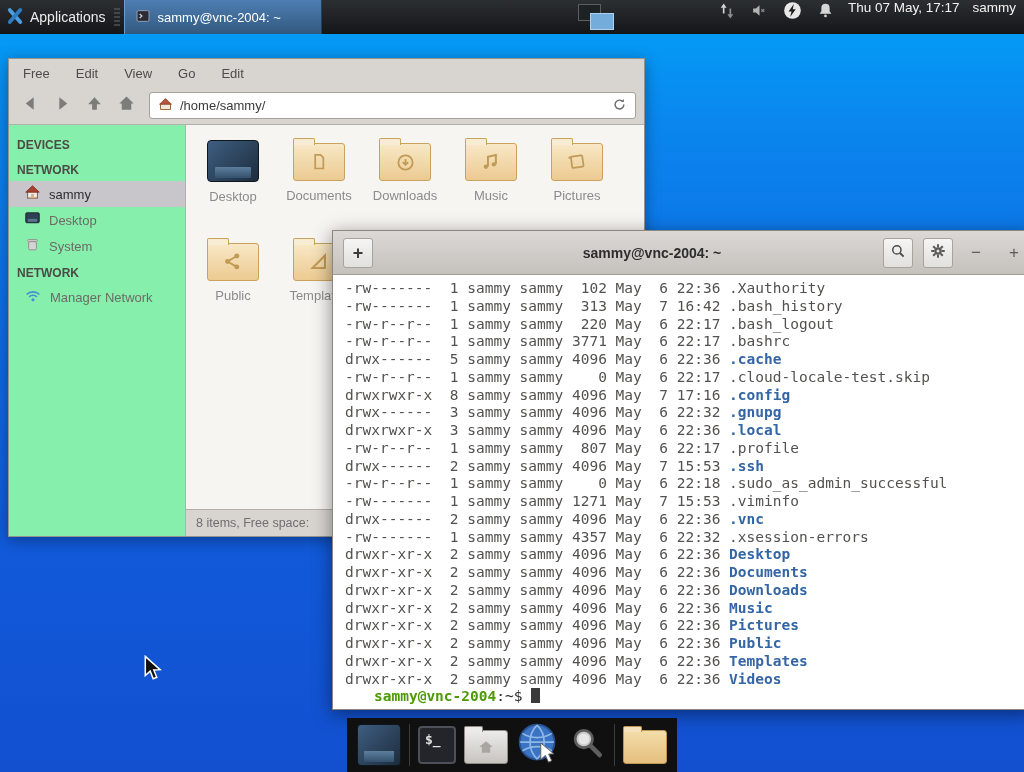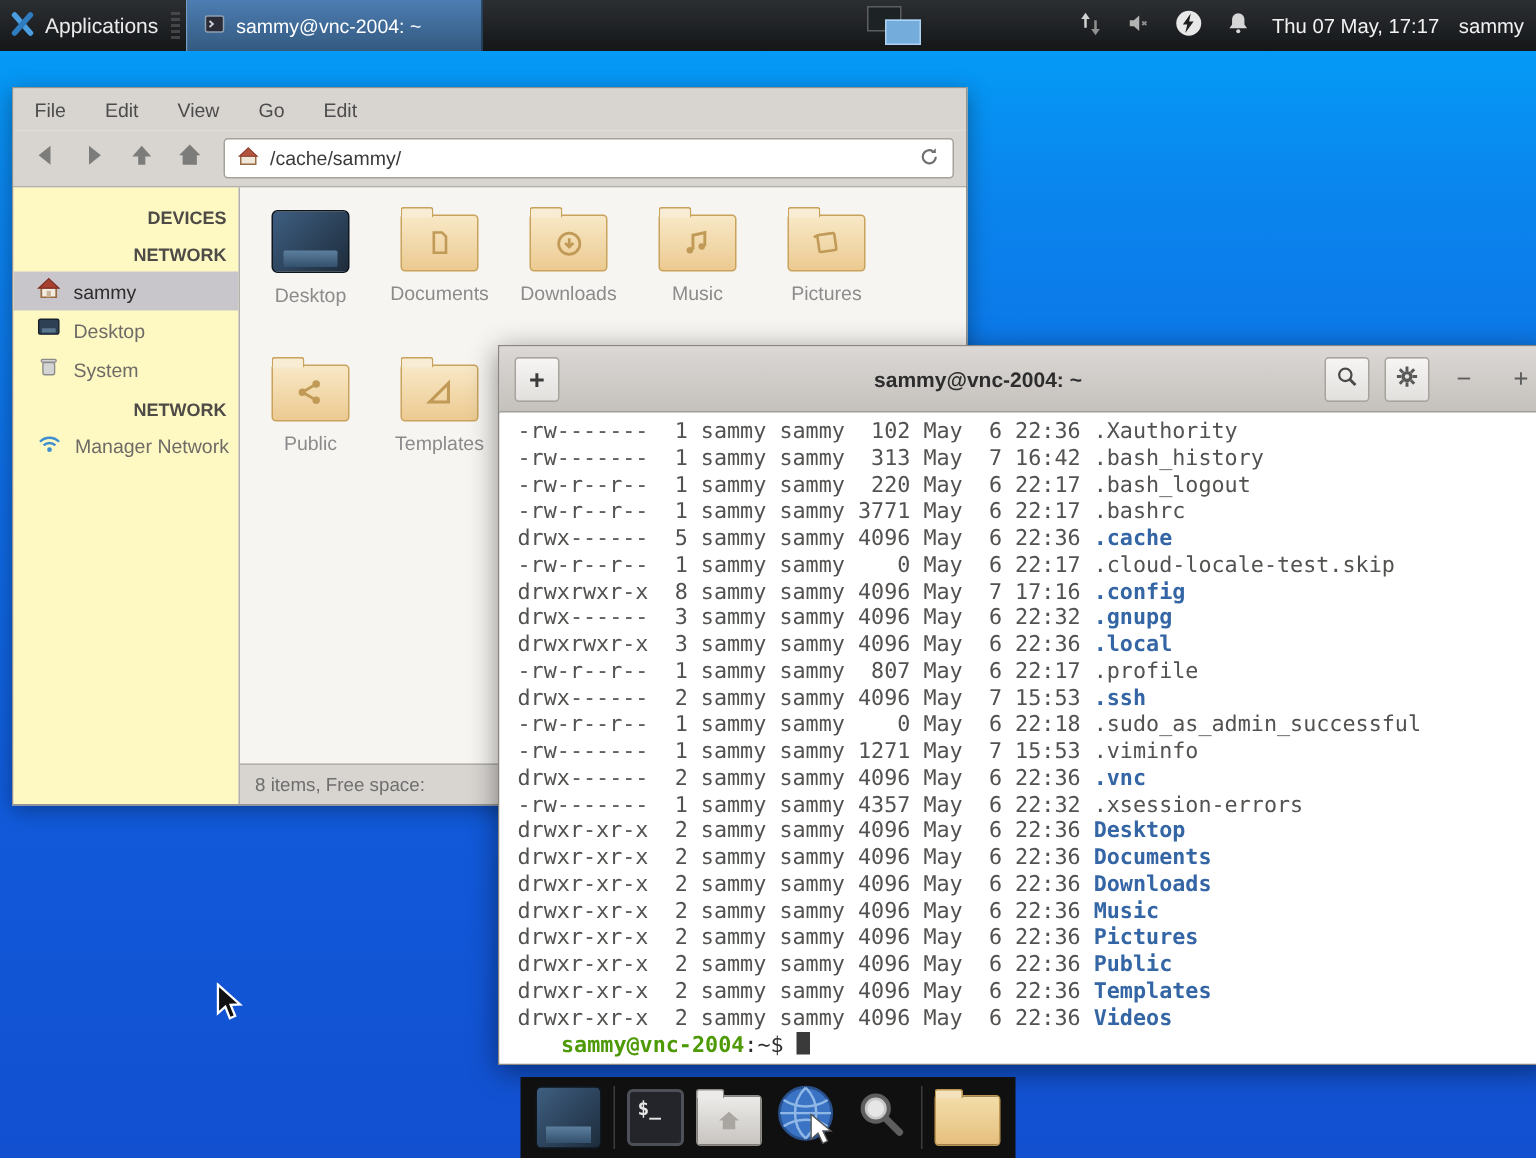--- a/index.html
+++ b/index.html
@@ -12,34 +12,34 @@
     background:linear-gradient(#2c2f32,#141618); display:flex; align-items:center; color:#ececec; }
   #app-menu { display:flex; align-items:center; gap:6px; padding:0 8px 0 6px; height:19px; font-size:14px; }
   #grip { width:6px; height:18px; margin-right:4px;
     background:repeating-linear-gradient(#555 0 2px, transparent 2px 4px); opacity:.7; }
   .task-btn { height:34px; width:198px; display:flex; align-items:center; gap:7px; padding:0 10px; font-size:13px; overflow:hidden; white-space:nowrap; }
   .task-btn.active { background:linear-gradient(#4d7db2,#335a80); border-left:1px solid #6f9cc8; border-right:1px solid #24415c; color:#fff; }
   .task-btn.inactive { background:#313537; border-right:1px solid #222; color:#b8b8b8; }
   #ws-switcher { position:absolute; left:578px; top:4px; width:38px; height:27px; }
   #ws-back { position:absolute; left:0; top:0; width:23px; height:17px; background:#1d2225; border:1px solid #5a5e61; }
   #ws-front { position:absolute; left:12px; top:9px; width:24px; height:17px; background:#74acdc; border:1px solid #aed2f0; }
-  #tray { position:absolute; right:8px; top:0; height:34px; display:flex; align-items:center; gap:13px; font-size:13.5px; color:#f2f2f2; }
+  #tray { position:absolute; right:8px; top:0; height:34px; display:flex; align-items:flex-start; gap:13px; font-size:13.5px; color:#f2f2f2; }
   .tray-ic { display:flex; align-items:center; justify-content:center; }
 
   
   #fm { position:absolute; left:8px; top:58px; width:637px; height:479px; z-index:5;
     background:#f7f5f2; border:1px solid #96928c; box-shadow:0 3px 14px rgba(0,0,0,.35); }
   #fm-menubar { height:28px; background:#d8d5d1; display:flex; align-items:center; gap:26px; padding:0 14px; font-size:13px; color:#4c4c4c; }
   #fm-toolbar { height:38px; background:#d8d5d1; border-bottom:1px solid #b3afa9; display:flex; align-items:center; gap:5px; padding:0 8px; }
   .tool-btn { width:27px; height:27px; display:flex; align-items:center; justify-content:center; border-radius:3px; }
   #fm-pathbar { flex:1; height:27px; margin-left:4px; background:#fff; border:1px solid #a5a19b; border-radius:3px;
     display:flex; align-items:center; gap:7px; padding:0 8px; font-size:13px; color:#3a3a3a; }
   #fm-path { flex:1; }
   #fm-body { position:absolute; top:66px; bottom:0; left:0; right:0; display:flex; }
-  #fm-sidebar { width:150px; background:#fef9c3; padding-top:6px; font-size:13px; color:#6e6a66;text-align:right; }
+  #fm-sidebar { width:176px; background:#86efac; padding-top:6px; font-size:13px; color:#6e6a66; }
   .sb-header { font-weight:bold; font-size:12px; color:#4e4a46; padding:7px 8px 4px; }
   .sb-item { display:flex; align-items:center; gap:8px; padding:4px 6px 4px 15px; height:26px; }
   .sb-item.selected { background:#c9c6cb; color:#2d2d2d; }
   #fm-main { flex:1; position:relative; background:#f7f5f2; border-left:1px solid #b3afa9; }
   .folder-grid { position:absolute; left:4px; display:flex; }
   #fgrid1 { top:10px; } #fgrid2 { top:110px; }
   .fcell { width:86px; display:flex; flex-direction:column; align-items:center; gap:7px; }
   .folder { width:52px; height:38px; position:relative; margin-top:8px;
     background:linear-gradient(#f8e8c6,#ecca91); border:1px solid #c9a25c; border-radius:2px 3px 3px 3px; }
   .folder::before { content:""; position:absolute; top:-6px; left:-1px; width:20px; height:6px;
@@ -95,21 +95,21 @@
 
   #mouse-cursor { position:absolute; left:143px; top:655px; z-index:100; }
 </style>
 </head>
 <body>
 
 <div id="desktop">
 
   <div id="fm">
     <div id="fm-menubar">
-        <span>File</span>
+        <span>Free</span>
         <span>Edit</span>
         <span>View</span>
         <span>Go</span>
         <span>Edit</span>
       </div>
     <div id="fm-toolbar">
       <span class="tool-btn">
           <span><svg width="19" height="19" viewBox="0 0 24 24">
               <path d="M16 4 L6 12 L16 20 Z" fill="#7c7c7a"></path>
             </svg></span>
@@ -127,21 +127,21 @@
       <span class="tool-btn">
           <span><svg width="19" height="19" viewBox="0 0 24 24">
               <path d="M12 3 L3 12 H6 V20 H18 V12 H21 Z" fill="#7c7c7a"></path>
             </svg></span>
         </span>
       <div id="fm-pathbar">
         <span><svg width="15" height="15" viewBox="0 0 24 24">
               <path d="M4 11 H20 V20 H4 Z" fill="#efe7d9" stroke="#9a6a42" stroke-width="1.6"></path>
               <path d="M12 2.5 L2.5 11.5 H21.5 Z" fill="#b2543e" stroke="#8c3f2e" stroke-width="1.2"></path>
             </svg></span>
-        <span id="fm-path">/cache/sammy/</span>
+        <span id="fm-path">/home/sammy/</span>
         <span><svg width="15" height="15" viewBox="0 0 24 24">
               <path d="M19 12 a7 7 0 1 1 -3 -5.7" stroke="#6e6e6c" stroke-width="2.3" fill="none"></path>
               <path d="M19 3 v5 h-5 Z" fill="#6e6e6c"></path>
             </svg></span>
       </div>
     </div>
     <div id="fm-body">
       <div id="fm-sidebar">
           <div class="sb-header">DEVICES</div>
           <div class="sb-header">NETWORK</div>

